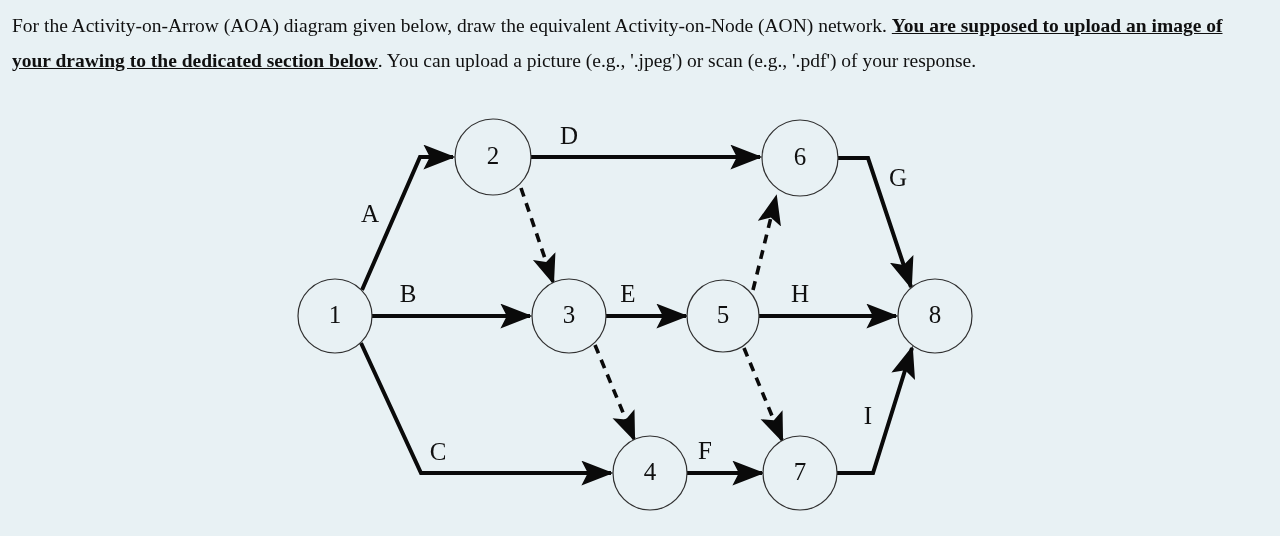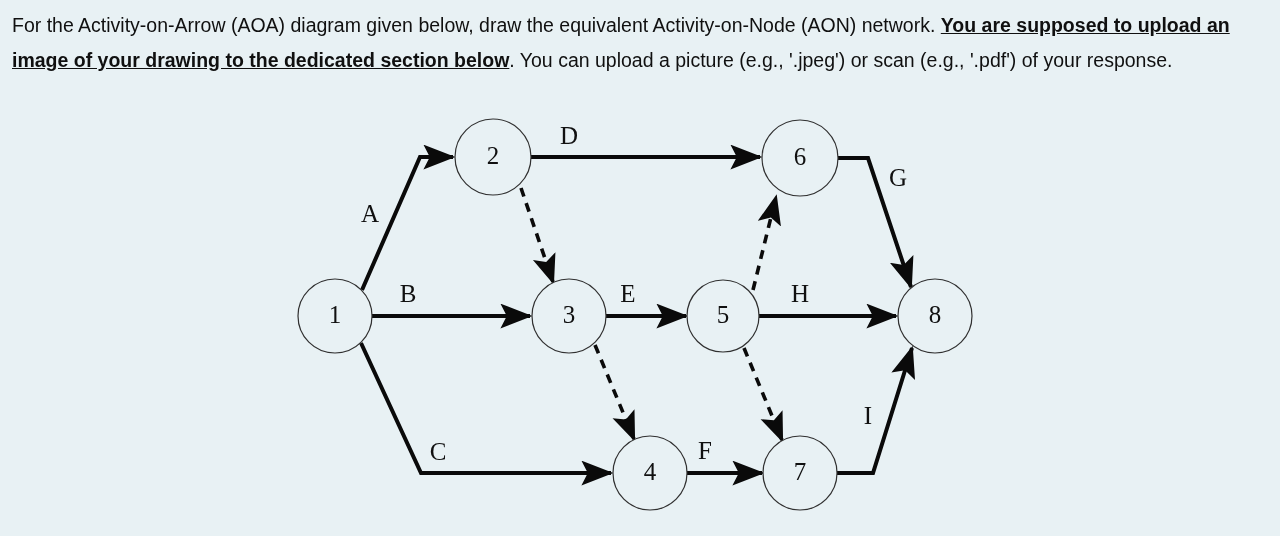--- a/index.html
+++ b/index.html
@@ -17,21 +17,21 @@
     position: relative;
     width: 1280px;
     height: 536px;
     background: #e8f1f4;
   }
   .prompt {
     position: absolute;
     left: 12px;
     top: 8px;
     width: 1245px;
-    font-family: Liberation Sans, sans-serif;
+    font-family: Liberation Serif, serif;
     font-size: 19.5px;
     line-height: 35px;
     color: #101010;
   }
   .prompt .bold-underline {
     font-weight: bold;
     text-decoration: underline;
   }
   .diagram-wrap {
     position: absolute;

